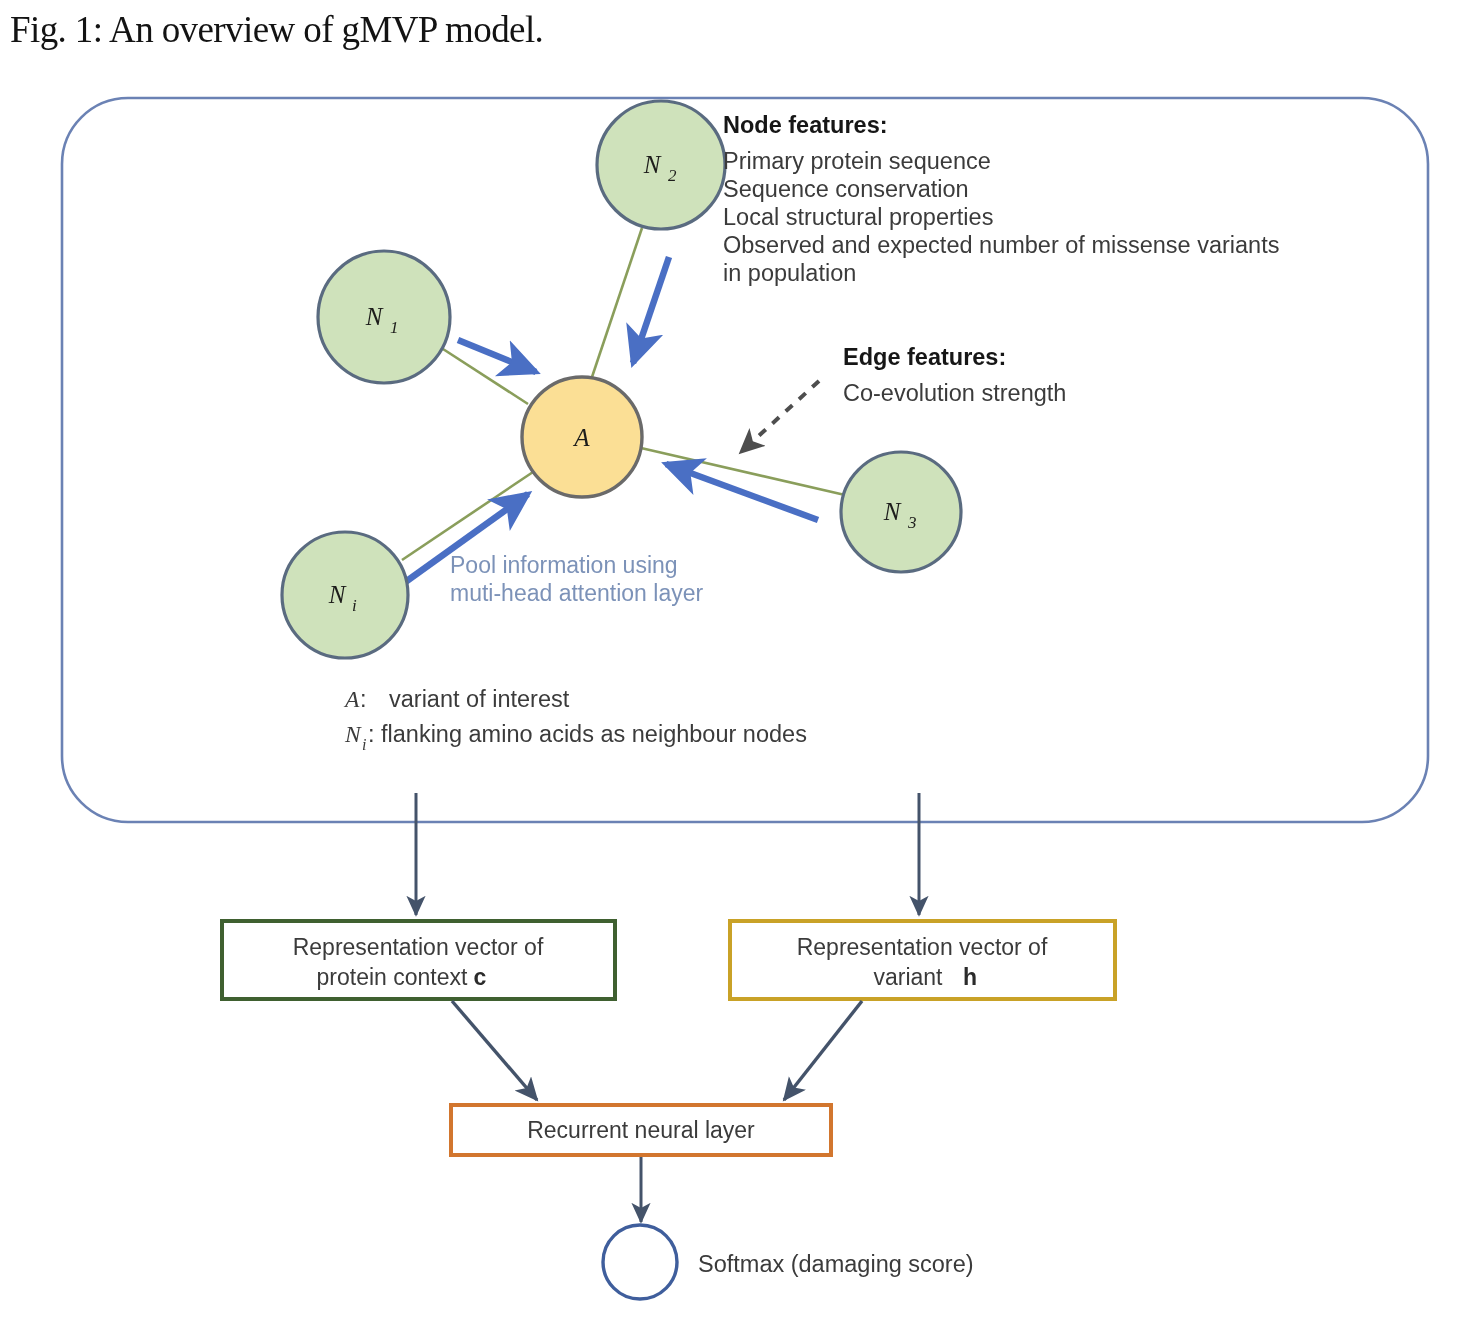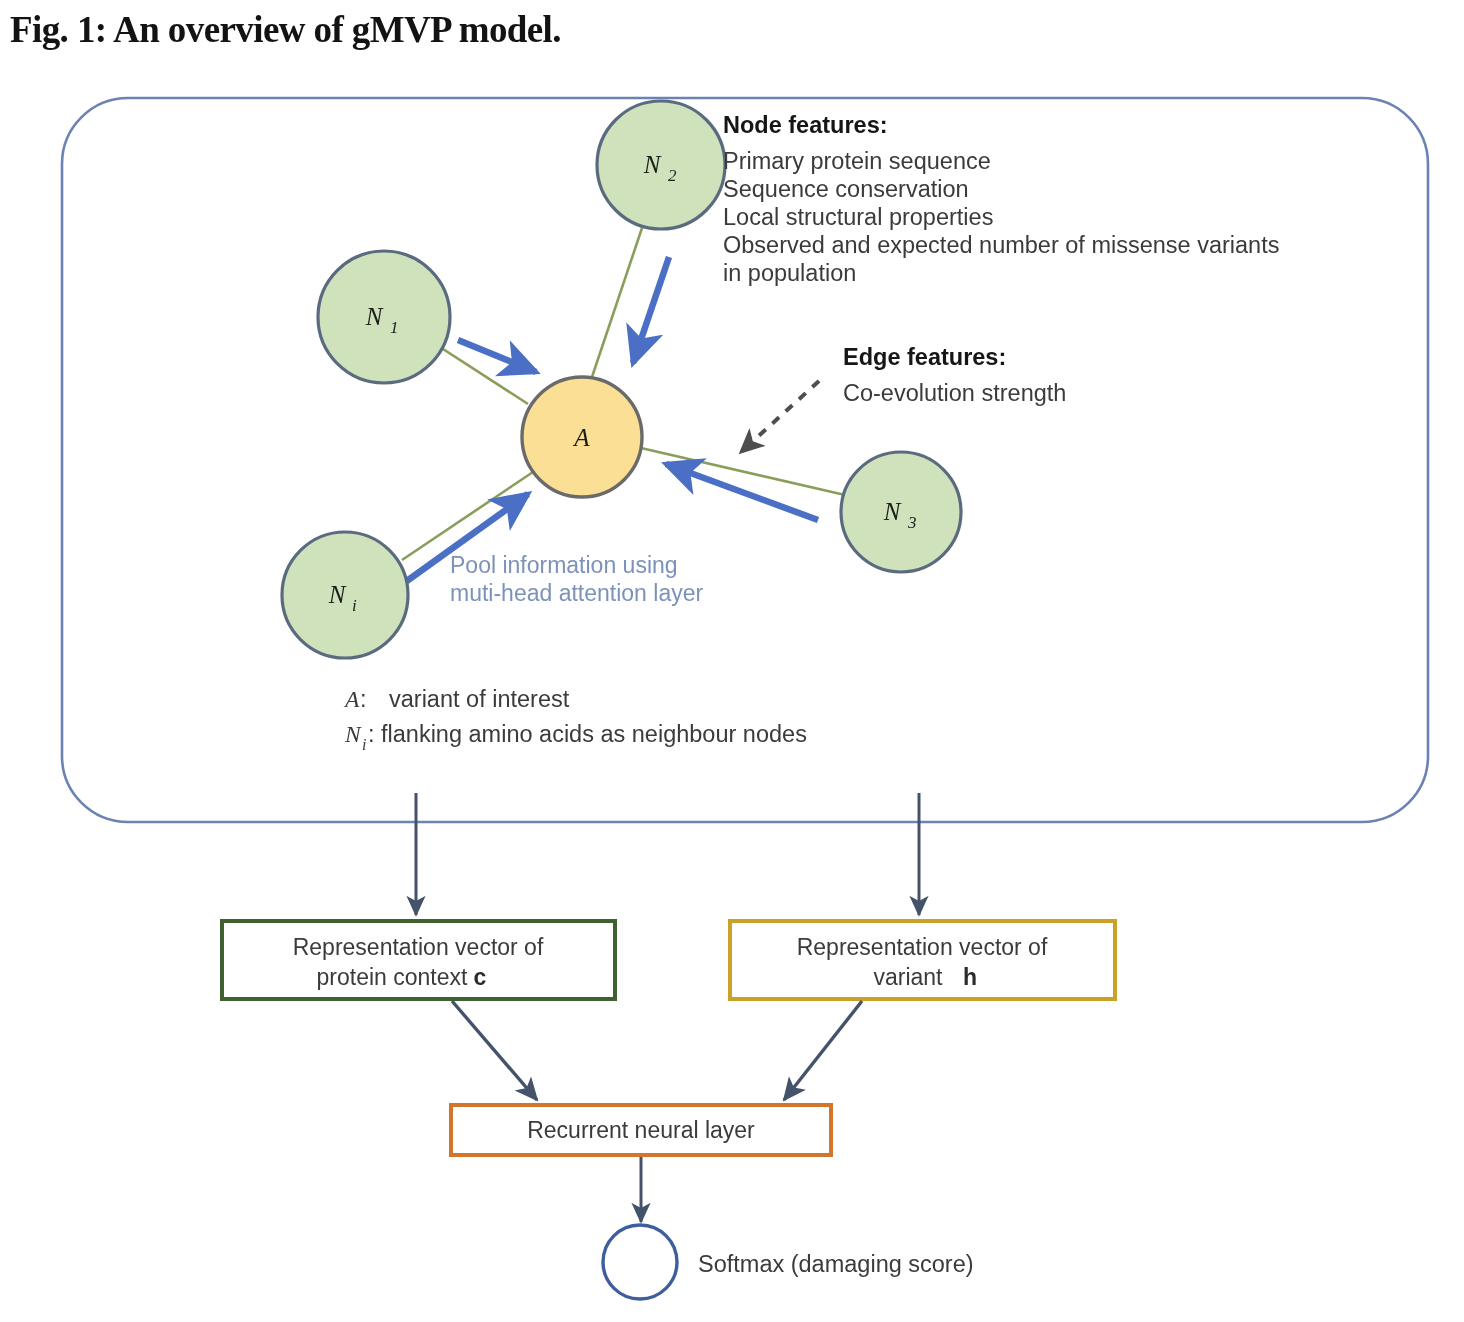--- a/index.html
+++ b/index.html
@@ -12,21 +12,21 @@
     height: 1322px;
     position: relative;
     font-family: "Liberation Sans", sans-serif;
     overflow: hidden;
   }
   #figure-title {
     position: absolute;
     left: 10px;
     top: 8px;
     font-family: "Liberation Serif", serif;
-    font-weight: bold;
+    font-weight: normal;
     font-size: 37px;
     letter-spacing: -0.6px;
     color: #131313;
     white-space: nowrap;
   }
   #diagram-canvas {
     position: absolute;
     left: 0;
     top: 0;
     width: 1464px;

